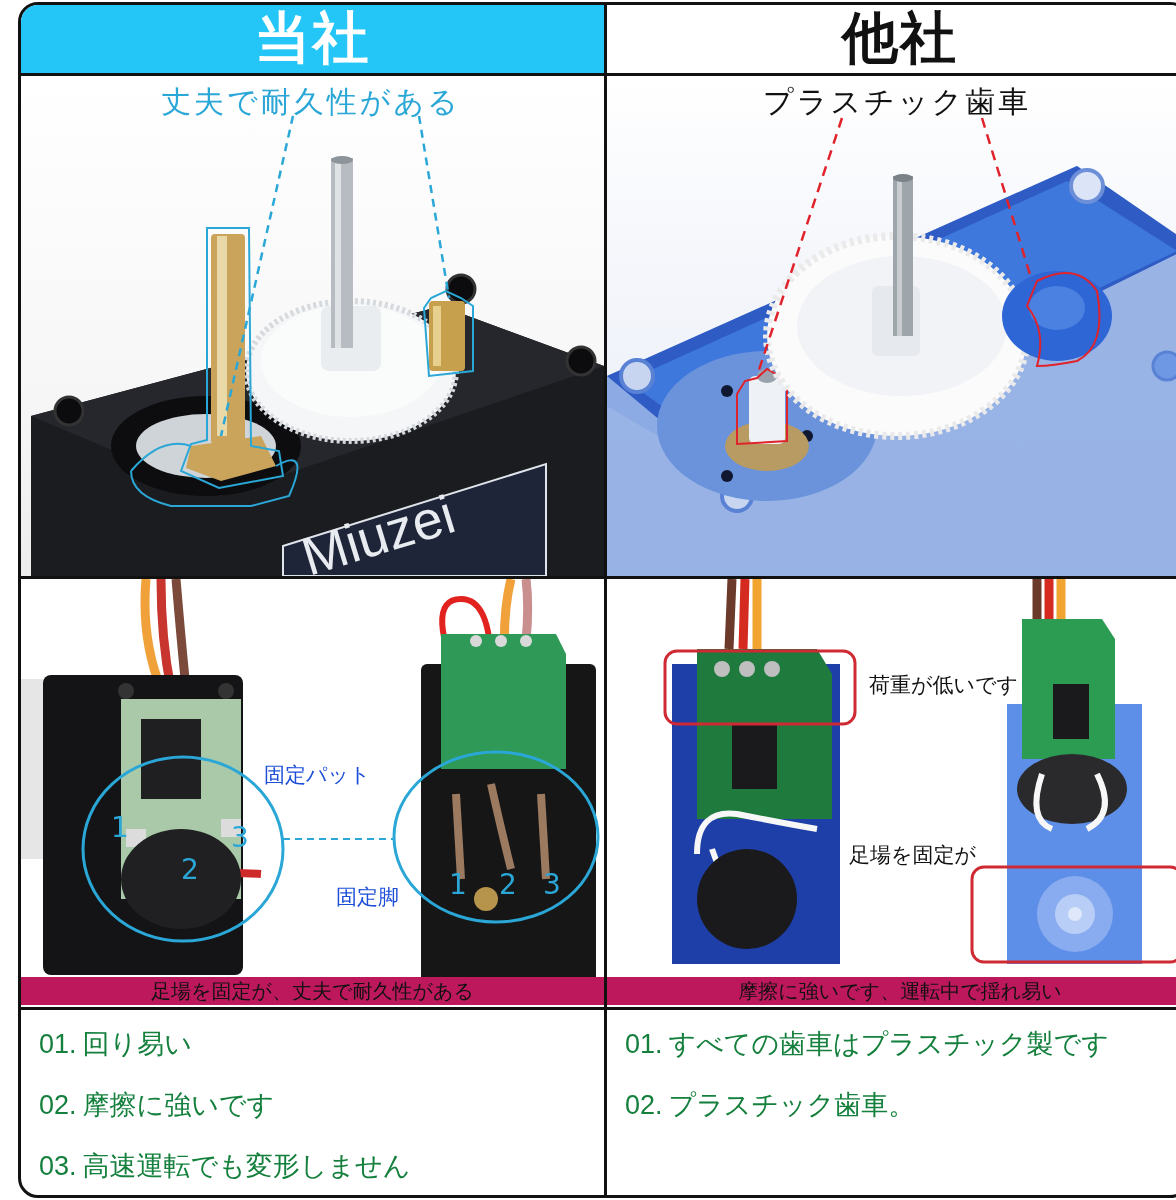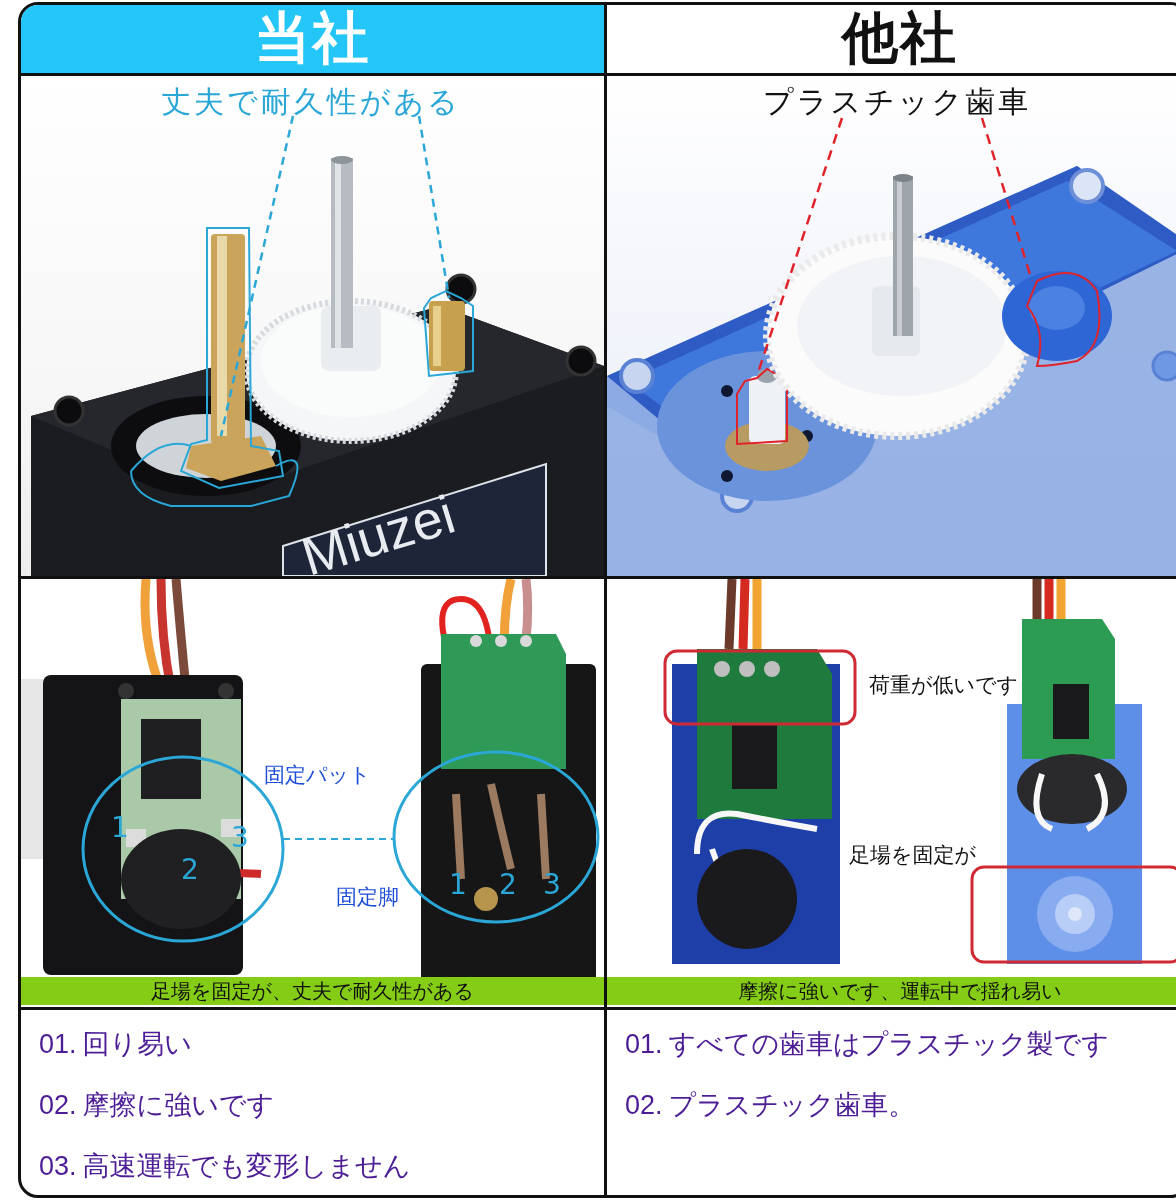--- a/index.html
+++ b/index.html
@@ -26,24 +26,24 @@
   .br { left: 586px; top: 574px; width: 586px; height: 428px; background: #ffffff; }
   .fl { left: 0; top: 1005px; width: 583px; height: 191px; }
   .fr { left: 586px; top: 1005px; width: 586px; height: 171px; }
 
   .callout { position: absolute; font-size: 30px; letter-spacing: 3px; white-space: nowrap; }
   .callout.cyan { color: #2aa7d6; }
   .callout.dark { color: #111; }
   .label-sm { position: absolute; font-size: 21px; white-space: nowrap; }
   .label-sm.cyan { color: #1d4ed8; }
   .label-sm.dark { color: #111; }
-  .caption { position: absolute; bottom: 2px; left: 0; width: 100%; text-align: center; font-size: 20px; color: #111; background: #84cc16; height: 28px; line-height: 28px; }
+  .caption { position: absolute; bottom: 2px; left: 0; width: 100%; text-align: center; font-size: 20px; color: #111; background: #be185d; height: 28px; line-height: 28px; }
 
   .feat-list { position: absolute; left: 18px; top: 8px; }
-  .feat { font-size: 27px; color: #4c1d95; height: 61px; line-height: 52px; white-space: nowrap; font-family: "DejaVu Sans", sans-serif; }
+  .feat { font-size: 27px; color: #15803d; height: 61px; line-height: 52px; white-space: nowrap; font-family: "DejaVu Sans", sans-serif; }
   .feat .num { font-family: "Liberation Sans Narrow", "Liberation Sans", sans-serif; margin-right: 6px; }
 
   svg { position: absolute; left: 0; top: 0; }
 </style>
 </head>
 <body>
 
 <div class="frame">
 
   <div class="header ours">当社</div>

